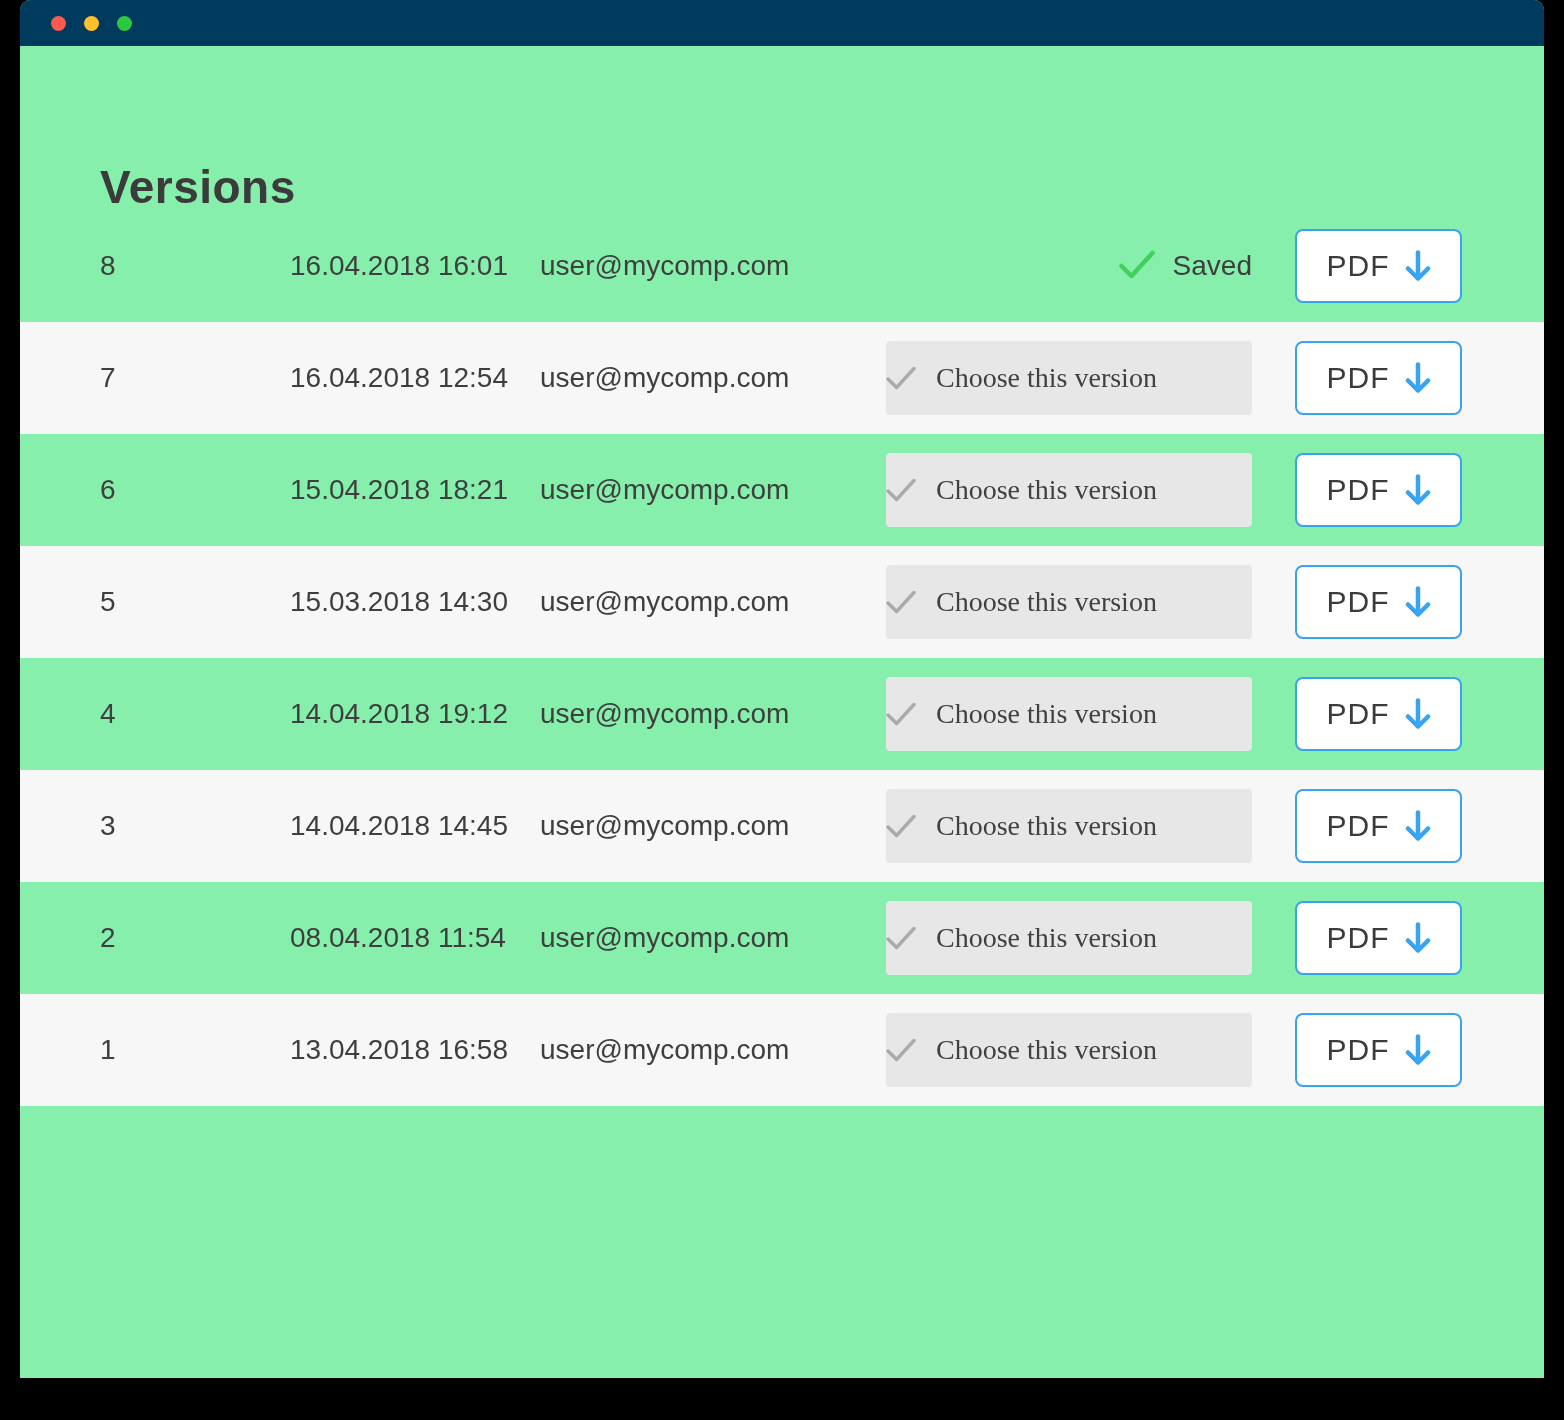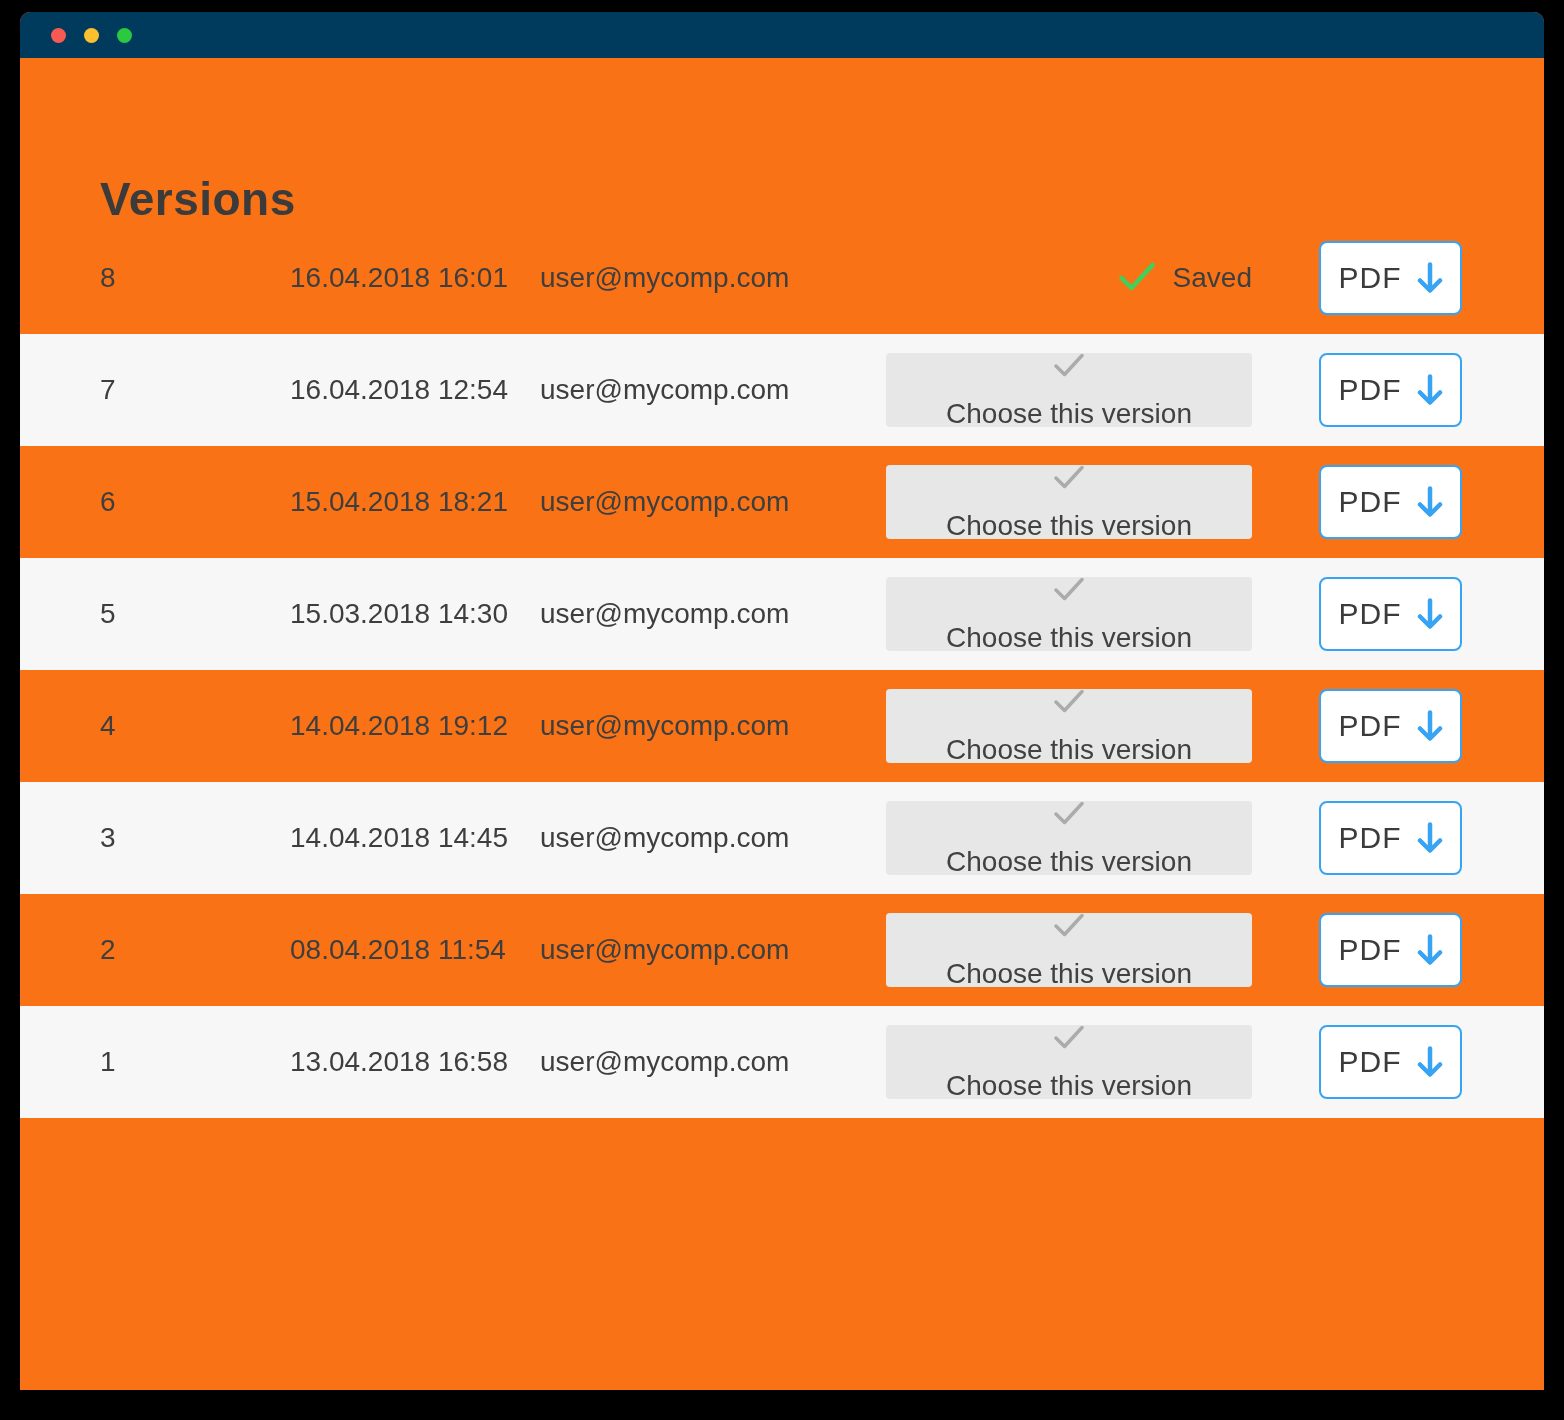--- a/index.html
+++ b/index.html
@@ -19,22 +19,22 @@
   *{box-sizing:border-box;margin:0;padding:0;}
   html,body{width:1564px;height:1420px;}
   body{
     background:#000;
     font-family:"Liberation Sans","DejaVu Sans",sans-serif;
     color:var(--text_dark);
   }
   .window{
     width:1524px;
     height:1378px;
-    margin:12px auto 0;
-    background:#f97316;
+    margin:0 auto 0;
+    background:#86efac;
     border-radius:10px 10px 0 0;
     overflow:hidden;
   }
   .titlebar{
     height:46px;
     background:var(--titlebar_bg);
     display:flex;
     align-items:center;
     padding-left:31px;
     gap:18px;
@@ -85,29 +85,28 @@
   .choose-btn{
     width:100%;
     height:74px;
     border:none;
     border-radius:4px;
     background:var(--choose_bg);
     display:flex;
     align-items:center;
     justify-content:flex-start;
     gap:20px;
-    font-family:Liberation Sans, sans-serif;
+    font-family:Liberation Serif, serif;
     font-size:28px;
     color:#414141;
     cursor:pointer;
-    flex-direction:column;
   }
   .pdf-cell{justify-content:flex-end;}
   .pdf-btn{
-    width:143px;
+    width:167px;
     height:74px;
     background:#fff;
     border:2px solid var(--accent_blue);
     border-radius:8px;
     display:flex;
     align-items:center;
     justify-content:center;
     gap:15px;
     font-family:inherit;
     font-size:30px;

